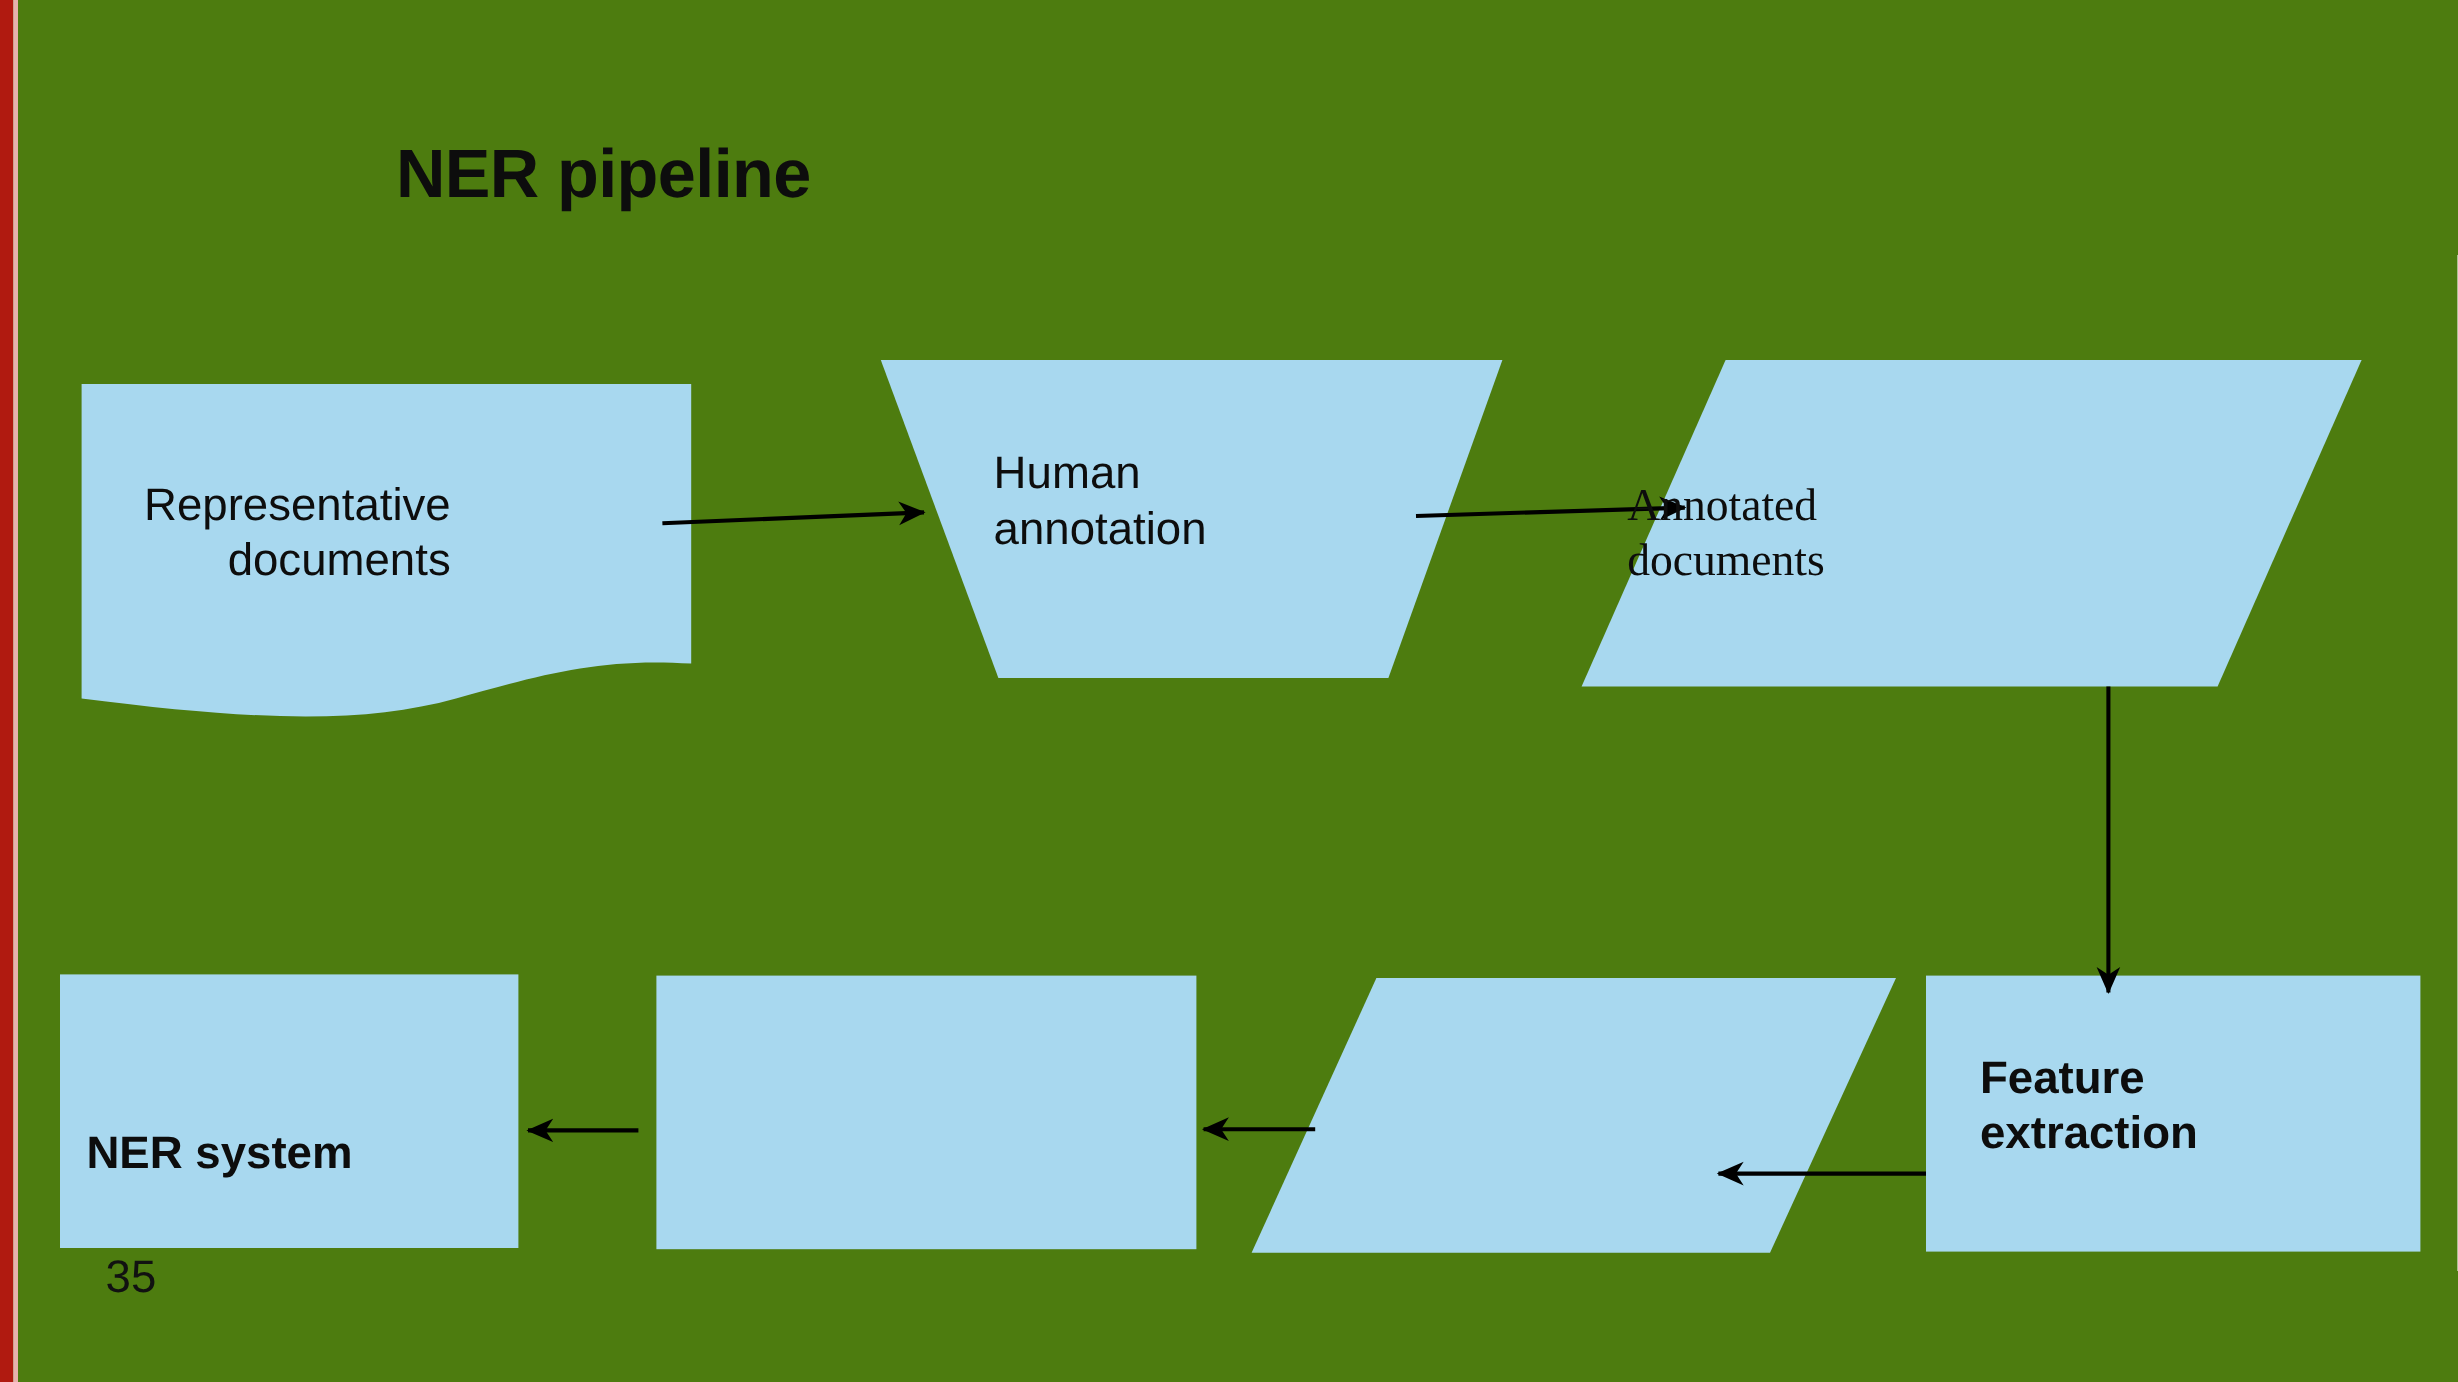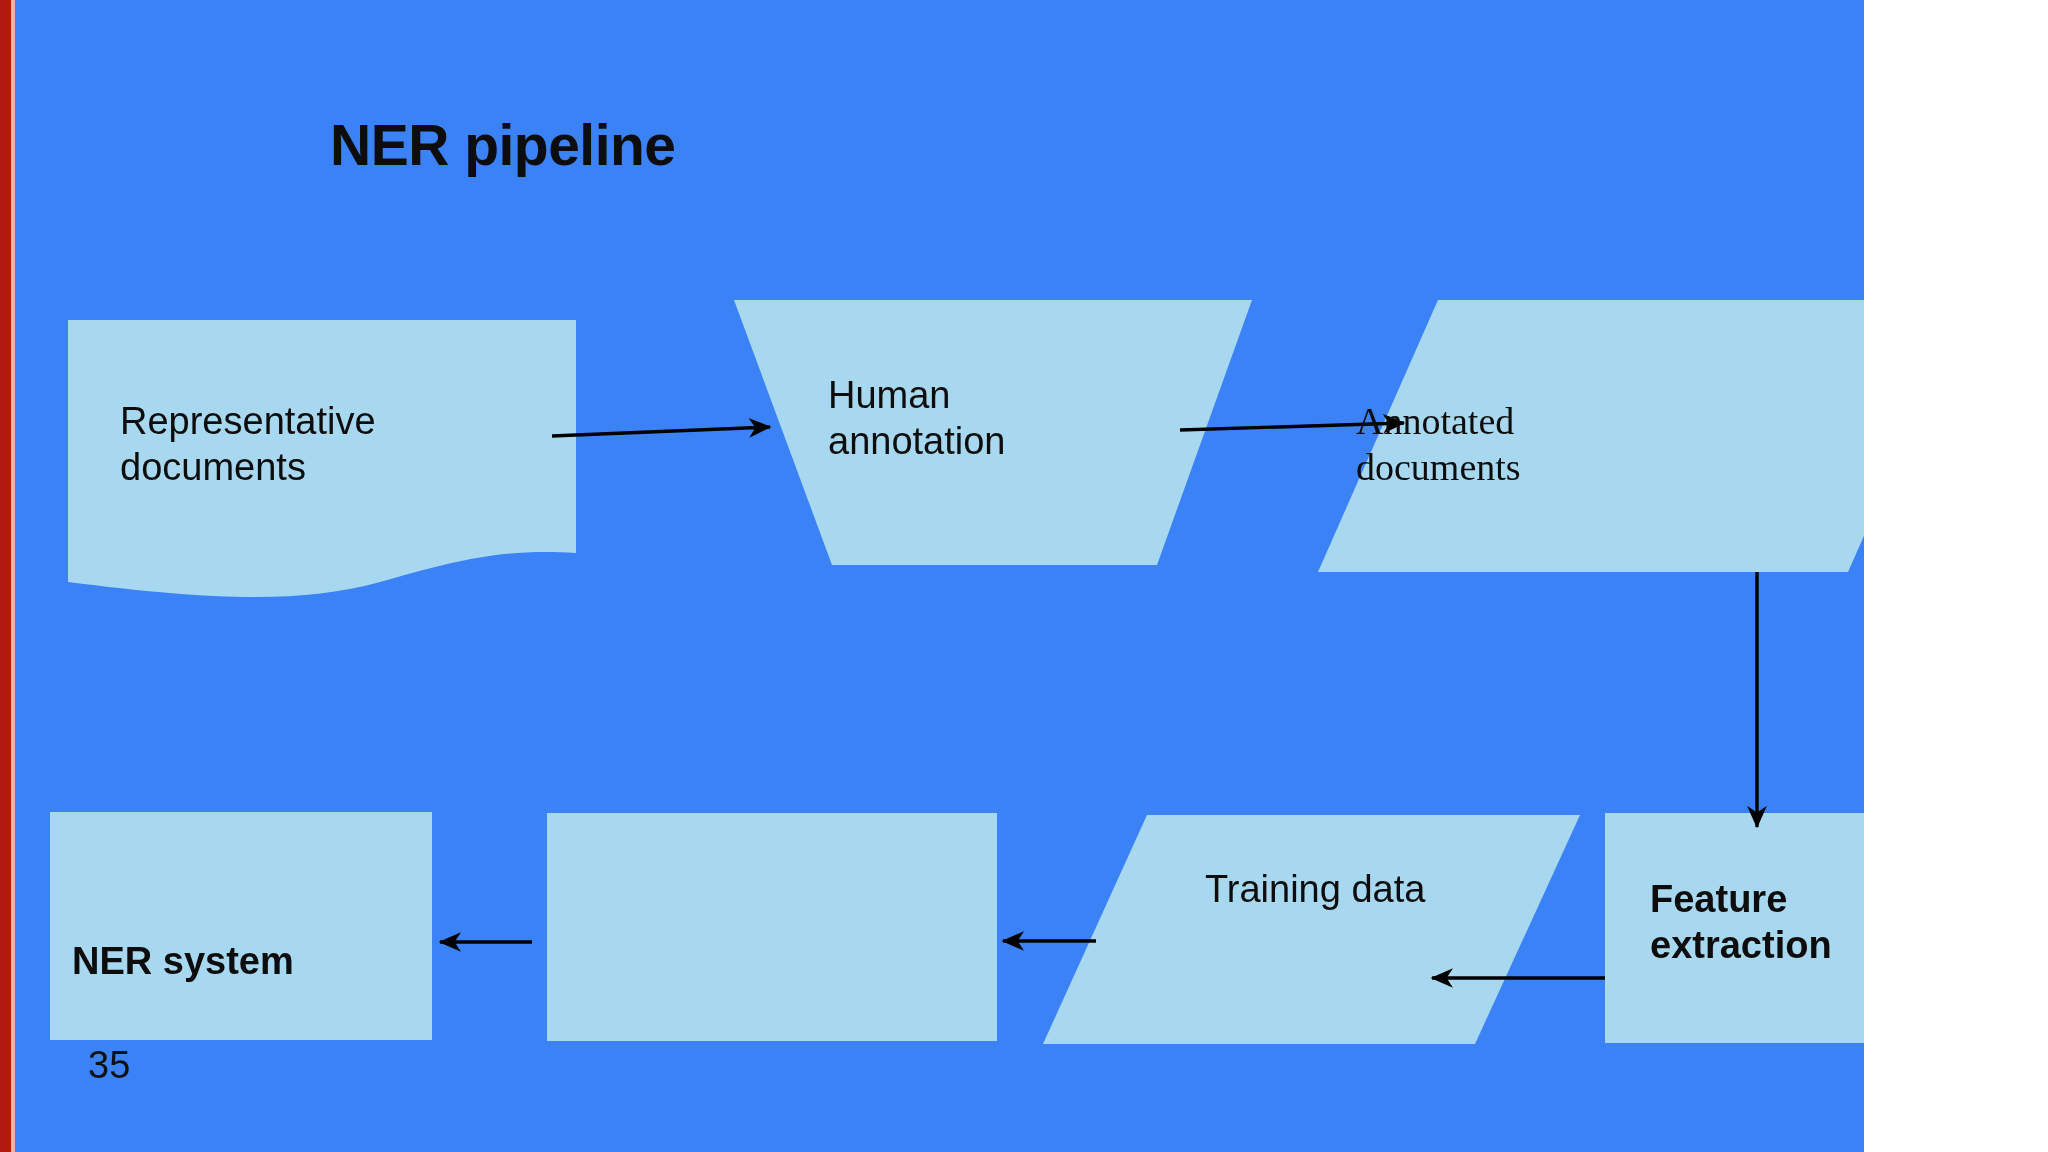--- a/index.html
+++ b/index.html
@@ -2,23 +2,23 @@
 <html><head>
 <meta charset="utf-8">
 <style>
   html, body {
     margin: 0;
     padding: 0;
     background: #ffffff;
   }
   #slide {
     position: relative;
-    width: 1864px;
+    width: 2048px;
     height: 1152px;
-    background: #3b82f6;
+    background: #4d7c0f;
     overflow: hidden;
     font-family: "Liberation Sans", sans-serif;
   }
   
   #left-bar {
     position: absolute;
     left: 0; top: 0;
     width: 11px;
     height: 1152px;
     background: #B01A10;
@@ -102,32 +102,31 @@
 
     <line x1="1757" y1="572" x2="1757" y2="827" stroke="#000000" stroke-width="3.4" marker-end="url(#arrowhead)"></line>
 
     <line x1="1605" y1="978" x2="1432" y2="978" stroke="#000000" stroke-width="3.4" marker-end="url(#arrowhead)"></line>
 
     <line x1="1096" y1="941" x2="1003" y2="941" stroke="#000000" stroke-width="3.4" marker-end="url(#arrowhead)"></line>
 
     <line x1="532" y1="942" x2="440" y2="942" stroke="#000000" stroke-width="3.4" marker-end="url(#arrowhead)"></line>
   </svg>
 
-  <div class="node-label" style="left:120px; top:398px;">Representative
+  <div class="node-label" style="left:120px; top:398px;text-align:right;">Representative
 documents</div>
 
   <div class="node-label" style="left:828px; top:372px;">Human
 annotation</div>
 
   <div class="node-label" style="left:1356px; top:398px;font-family:Liberation Serif, serif;">Annotated
 documents</div>
 
   <div class="node-label" style="left:1650px; top:876px;font-weight:bold;">Feature
 extraction</div>
 
-  <div class="node-label" style="left:1205px; top:866px;">Training data</div>
 
 
   <div class="node-label" style="left:72px; top:938px;font-weight:bold;">NER system</div>
 
   <div id="slide-number">35</div>
 
 </div>
 
 </body></html>

